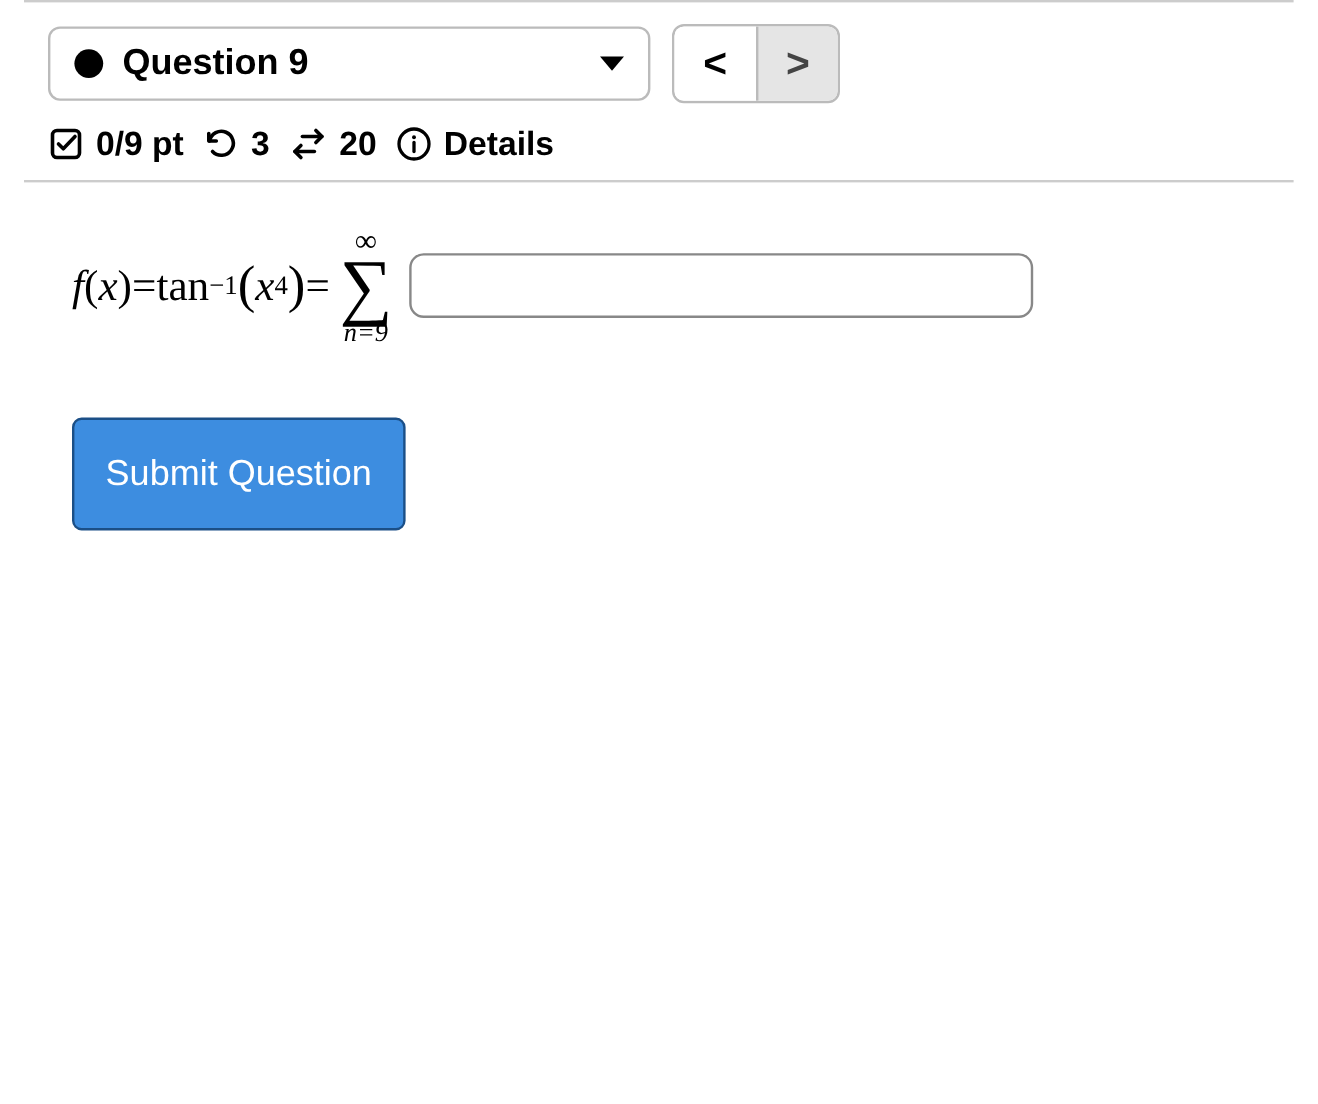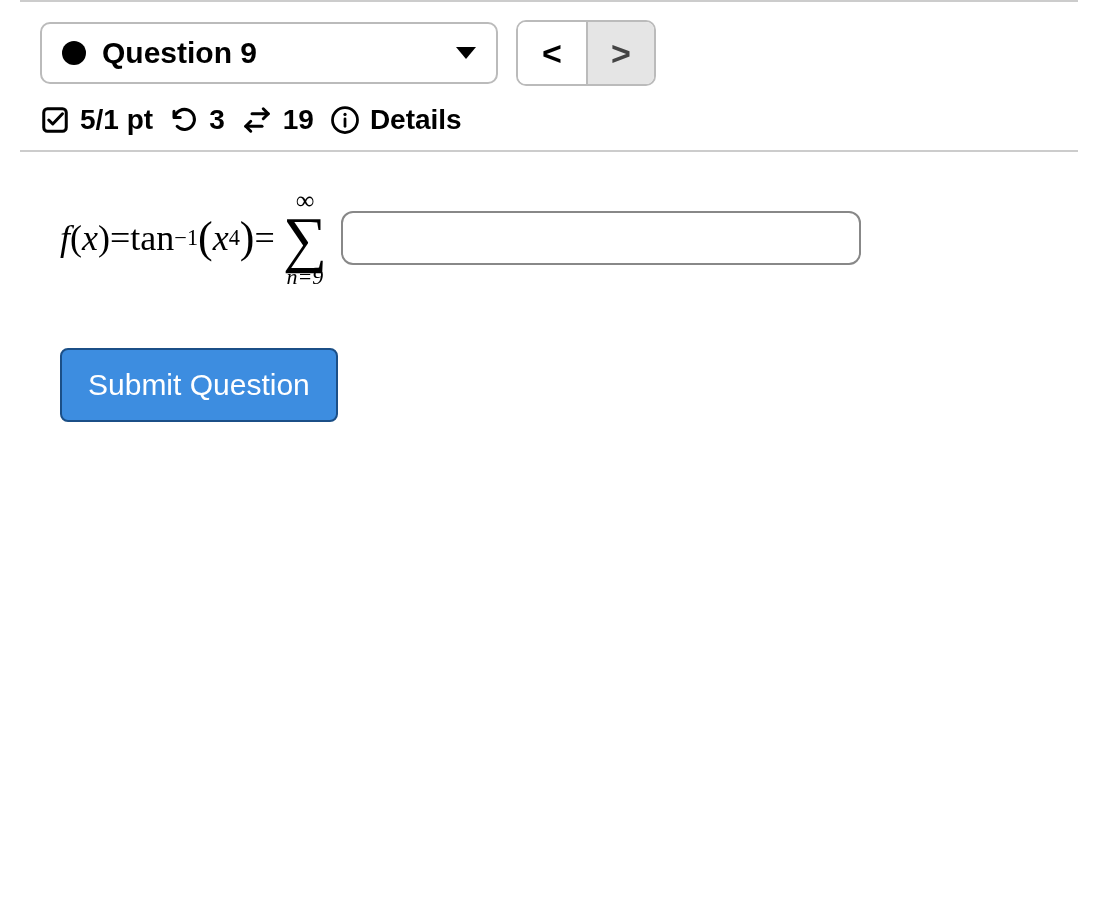--- a/index.html
+++ b/index.html
@@ -25,21 +25,21 @@
       gap: 18px;
       padding: 0 40px 18px 40px;
     }
     .question-selector {
       display: flex;
       align-items: center;
       justify-content: space-between;
       border: 2px solid #bbb;
       border-radius: 10px;
       padding: 12px 20px;
-      width: 458px;
+      width: 502px;
       background: #fff;
       cursor: pointer;
     }
     .question-selector .left {
       display: flex;
       align-items: center;
       gap: 16px;
     }
     .dot {
       width: 24px;
@@ -157,21 +157,21 @@
       background: #fff;
       margin-left: 6px;
     }
     .submit-btn {
       background: #3d8de0;
       color: #fff;
       border: 2px solid #1b4f87;
       border-radius: 8px;
       font-size: 30px;
       font-family: "Trebuchet MS", Verdana, Arial, sans-serif;
-      padding: 18px 26px;
+      padding: 28px 26px;
       cursor: pointer;
     }
     .details-link {
       cursor: pointer;
     }
     .icon-inline {
       display: inline-flex;
       align-items: center;
     }
   </style>
@@ -194,37 +194,37 @@
   </div>
 </div>
 
 <div class="meta-row">
   <span class="icon-inline">
     <svg width="30" height="30" viewBox="0 0 24 24" fill="none" stroke="#000" stroke-width="2.4">
       <rect x="3" y="3" width="18" height="18" rx="3"></rect>
       <path d="M7 12 l3.2 3.2 L18 7" stroke-linecap="round" stroke-linejoin="round"></path>
     </svg>
   </span>
-  <span>5/1 pt</span>
+  <span>0/9 pt</span>
   <span class="icon-inline" style="margin-left:6px;">
     <svg width="30" height="30" viewBox="0 0 24 24" fill="none" stroke="#000" stroke-width="2.4">
       <path d="M4 5 v5 h5" stroke-linecap="round" stroke-linejoin="round"></path>
       <path d="M4.5 10 A8 8 0 1 1 6.5 17" stroke-linecap="round"></path>
     </svg>
   </span>
   <span>3</span>
   <span class="icon-inline" style="margin-left:6px;">
     <svg width="32" height="30" viewBox="0 0 24 24" fill="none" stroke="#000" stroke-width="2.4">
       <path d="M17 3 l4 4 l-4 4" stroke-linecap="round" stroke-linejoin="round"></path>
       <path d="M21 7 H8 a5 5 0 0 0 0 0" stroke-linecap="round"></path>
       <path d="M7 21 l-4 -4 l4 -4" stroke-linecap="round" stroke-linejoin="round"></path>
       <path d="M3 17 H16" stroke-linecap="round"></path>
     </svg>
   </span>
-  <span>19</span>
+  <span>20</span>
   <span class="icon-inline" style="margin-left:6px;">
     <svg width="30" height="30" viewBox="0 0 24 24" fill="none" stroke="#000" stroke-width="2.2">
       <circle cx="12" cy="12" r="10"></circle>
       <circle cx="12" cy="7.5" r="1.3" fill="#000" stroke="none"></circle>
       <path d="M12 11 v6" stroke-linecap="round"></path>
     </svg>
   </span>
   <span class="details-link">Details</span>
 </div>
 

